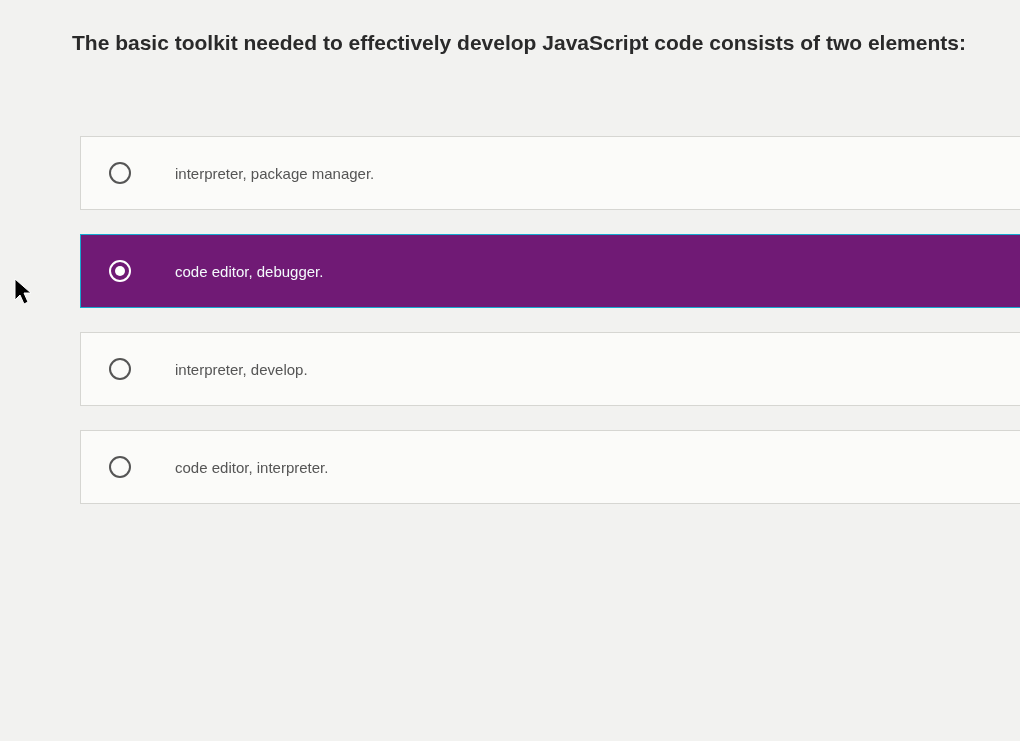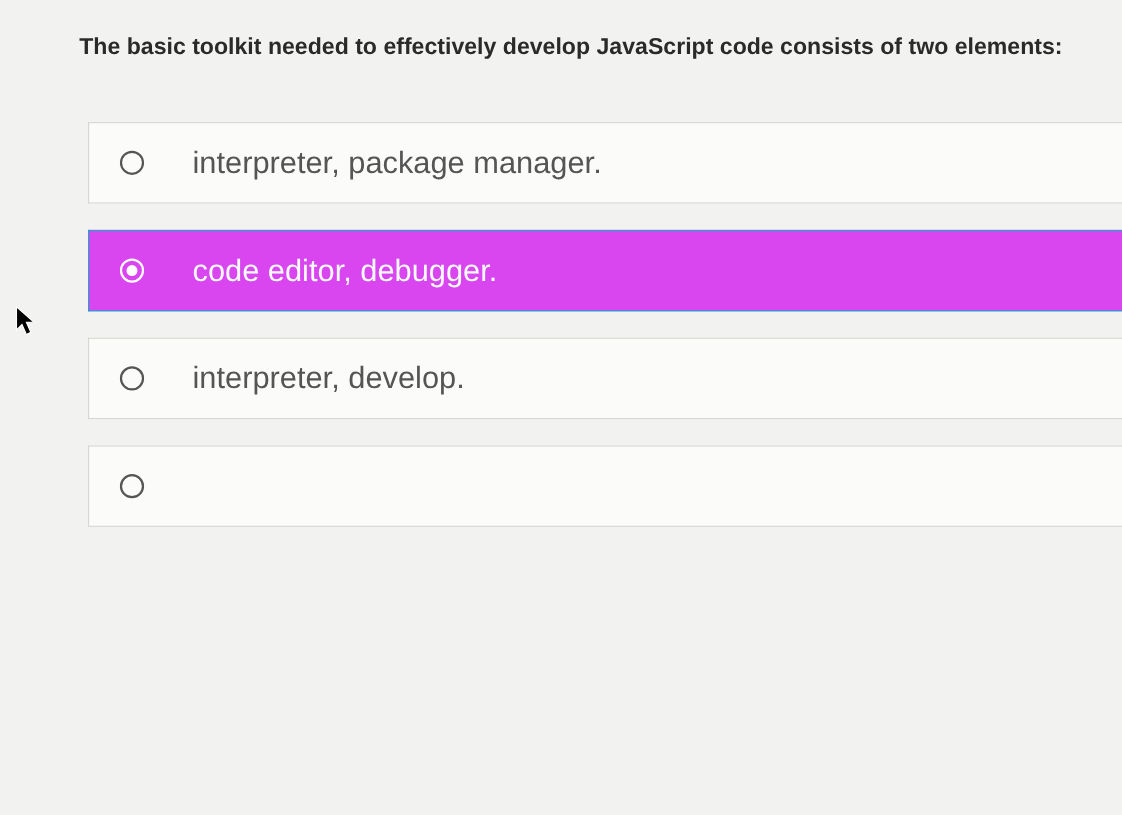--- a/index.html
+++ b/index.html
@@ -11,41 +11,41 @@
       overflow: hidden;
       position: relative;
     }
     .container {
       padding: 28px 0 0 72px;
     }
     .question {
       font-size: 21px;
       color: #2a2a2a;
       font-weight: 600;
-      margin-bottom: 54px;
+      margin-bottom: 79px;
       line-height: 1.4;
     }
     .options {
       display: flex;
       flex-direction: column;
       gap: 24px;
       margin-left: 8px;
     }
     .option {
       display: flex;
       align-items: center;
       border: 1px solid #d6d6d2;
       background: #fbfbf9;
       min-height: 74px;
       padding: 0 0 0 28px;
       cursor: pointer;
       border-right: none;
     }
     .option.selected {
-      background: #d946ef;
+      background: #701a75;
       border-color: #17a8cf;
     }
     .radio {
       width: 22px;
       height: 22px;
       border: 2.5px solid #555;
       border-radius: 50%;
       margin-right: 44px;
       flex-shrink: 0;
       position: relative;
@@ -59,21 +59,21 @@
       position: absolute;
       top: 50%;
       left: 50%;
       transform: translate(-50%, -50%);
       width: 10px;
       height: 10px;
       border-radius: 50%;
       background: #fff;
     }
     .option-label {
-      font-size: 28px;
+      font-size: 15px;
       color: #555;
       font-weight: 500;
     }
     .option.selected .option-label {
       color: #f4fbfd;
     }
     .cursor {
       position: absolute;
       left: 14px;
       top: 278px;
@@ -97,20 +97,21 @@
       <span class="option-label">code editor, debugger.</span>
     </div>
 
     <div class="option">
       <span class="radio"></span>
       <span class="option-label">interpreter, develop.</span>
     </div>
 
     <div class="option">
       <span class="radio"></span>
+      <span class="option-label">code editor, interpreter.</span>
     </div>
 
   </div>
 </div>
 
 <svg class="cursor" width="22" height="30" viewBox="0 0 22 30">
   <path d="M1 1 L1 22 L6 17 L10 26 L14 24 L10 15 L17 15 Z" fill="#000" stroke="#fff" stroke-width="1"></path>
 </svg>
 
 </body></html>

